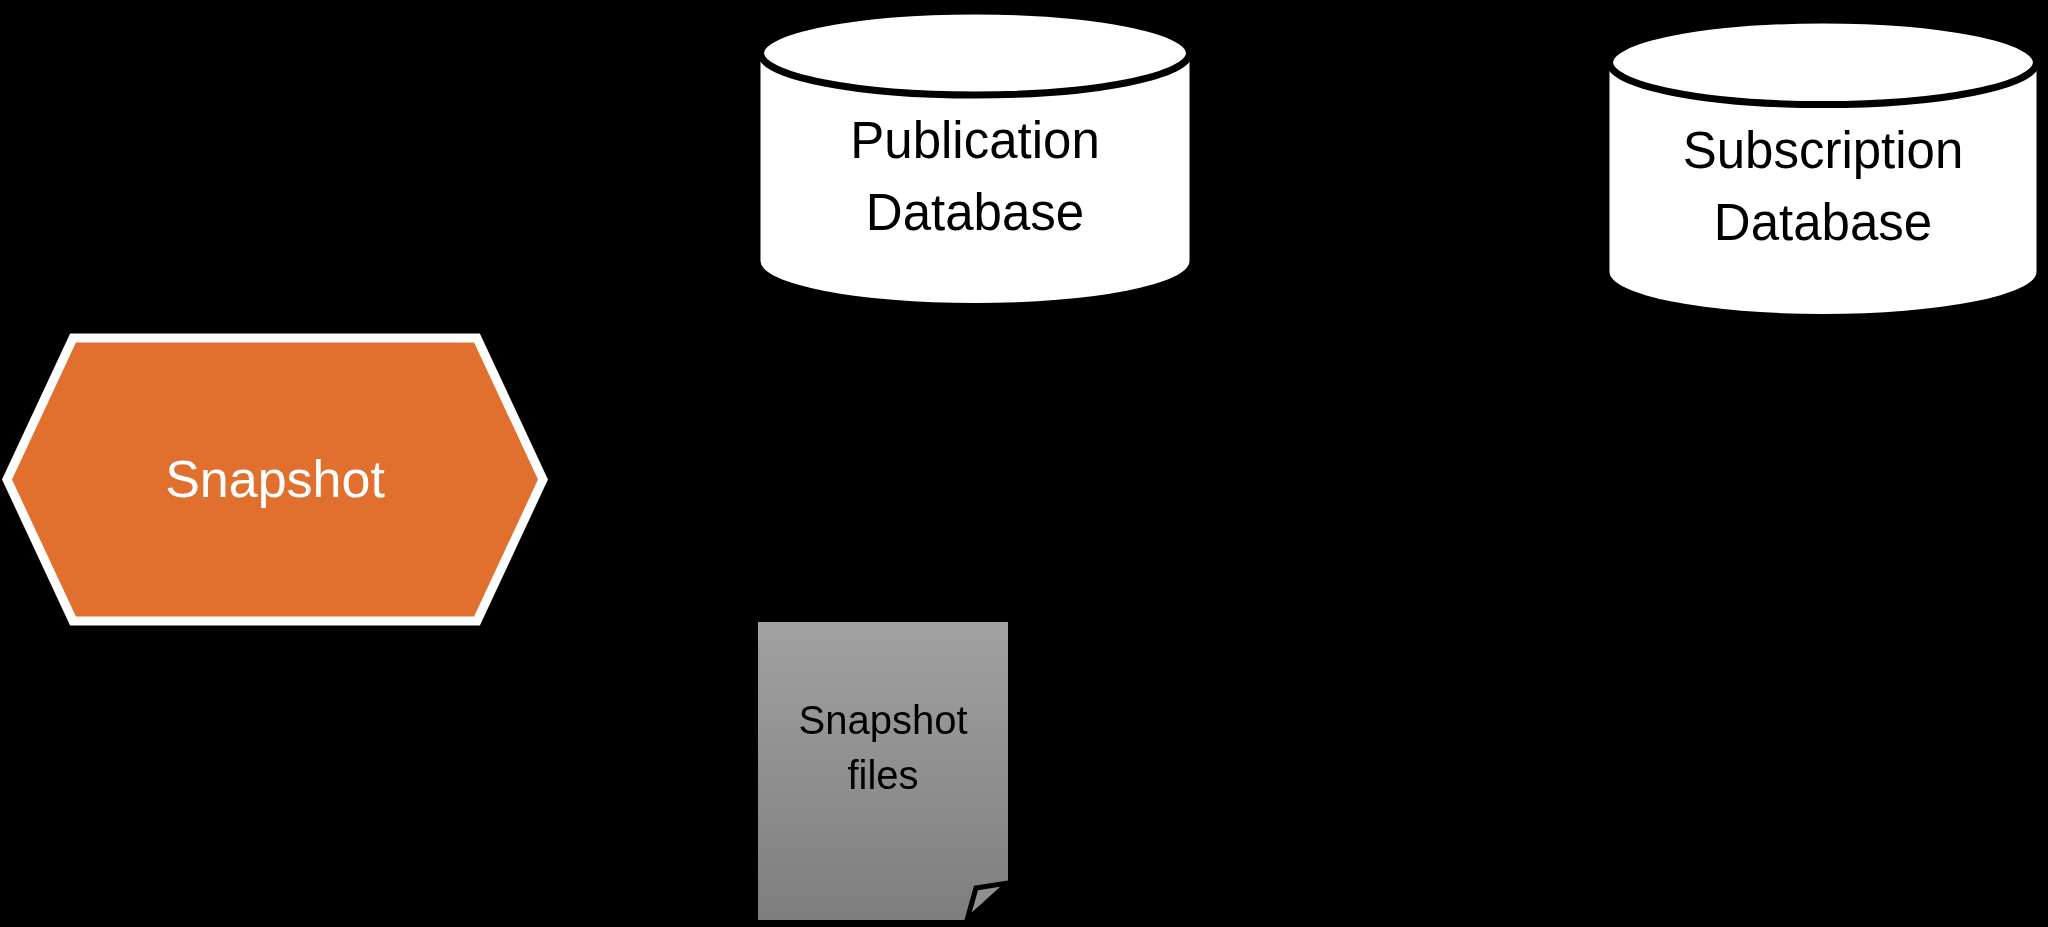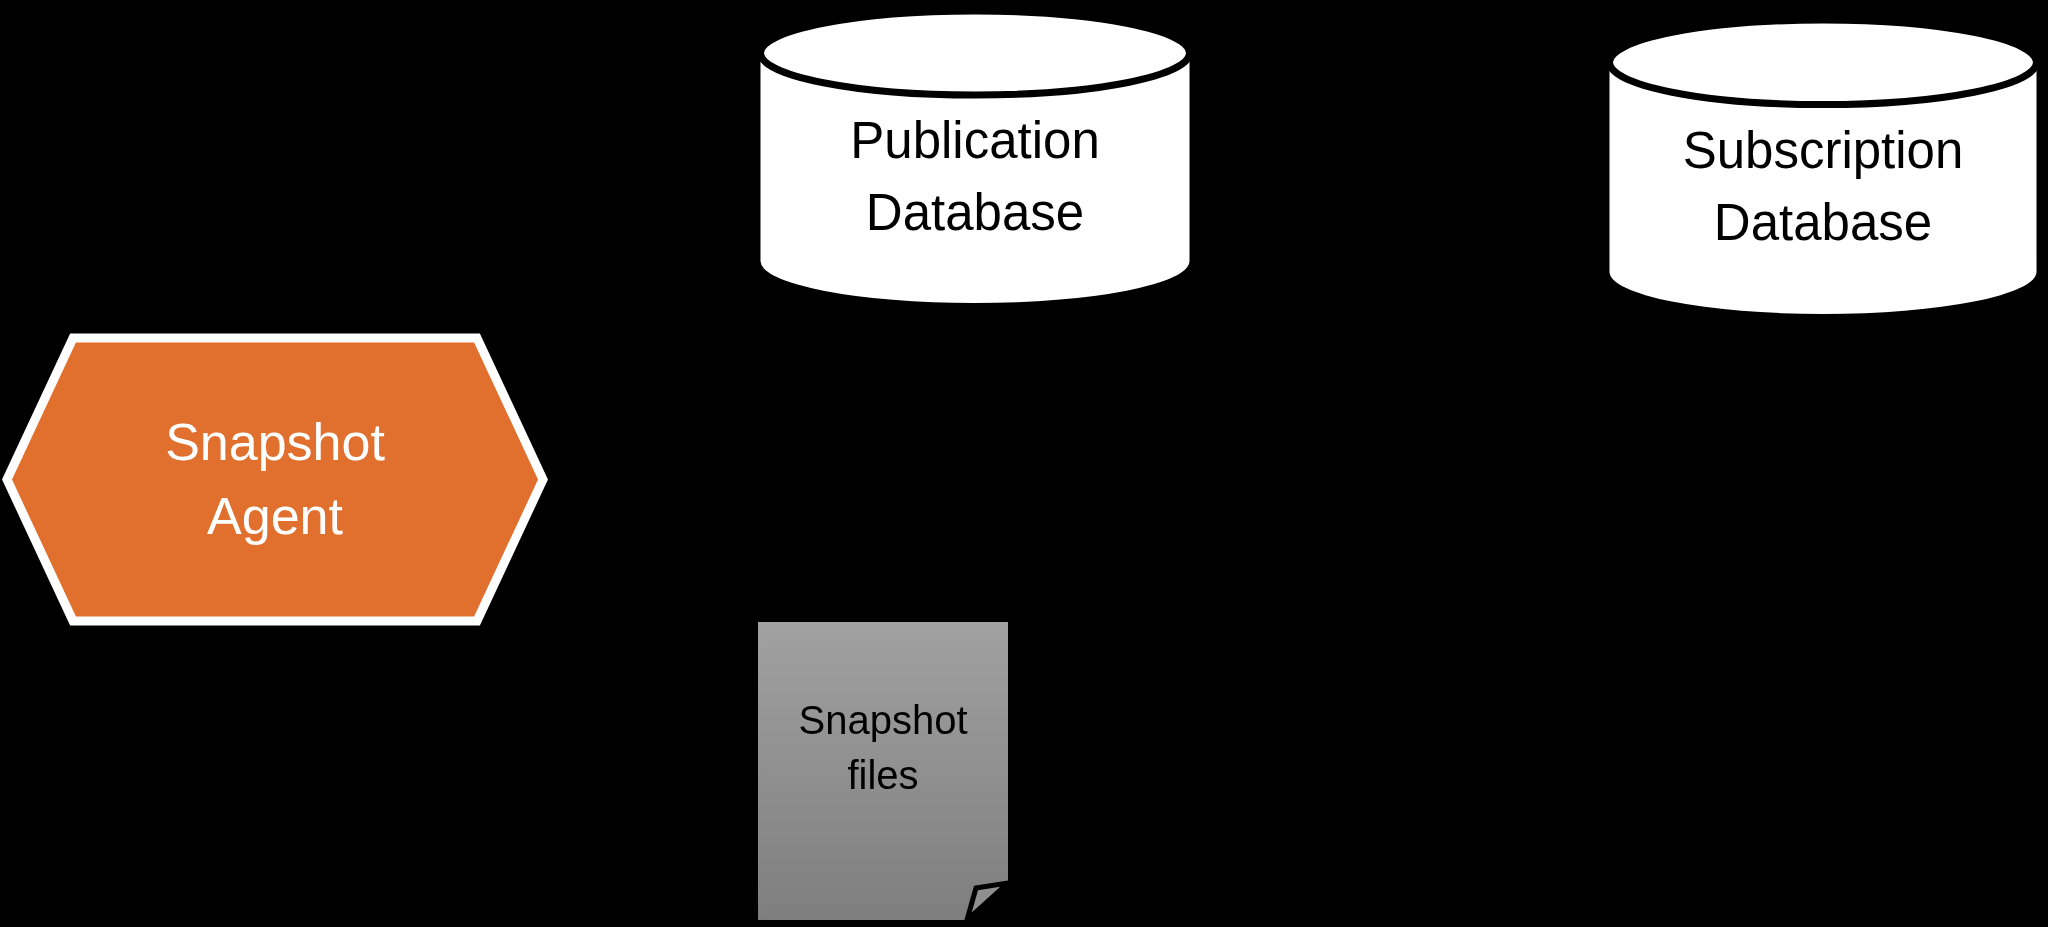--- a/index.html
+++ b/index.html
@@ -105,21 +105,20 @@
       <span>Database</span>
     </figcaption>
   </figure>
 
   <figure class="node hexagon" id="snapshot-agent">
     <svg viewBox="0 0 546 293" preserveAspectRatio="none">
       <polygon points="5,146.5 71,5 475,5 541,146.5 475,288 71,288" fill="var(--agent_fill)" stroke="var(--agent_border)" stroke-width="9" stroke-linejoin="miter"></polygon>
     </svg>
     <figcaption class="node-label">
       <span>Snapshot</span>
-      <span>Agent</span>
     </figcaption>
   </figure>
 
   <figure class="node doc" id="snapshot-files">
     <svg viewBox="0 0 250 298" preserveAspectRatio="none">
       <defs>
         <linearGradient id="fileGrad" x1="0" y1="0" x2="0" y2="1">
           <stop offset="0" style="stop-color: var(--file_fill_top);"></stop>
           <stop offset="1" style="stop-color: var(--file_fill_bottom);"></stop>
         </linearGradient>

